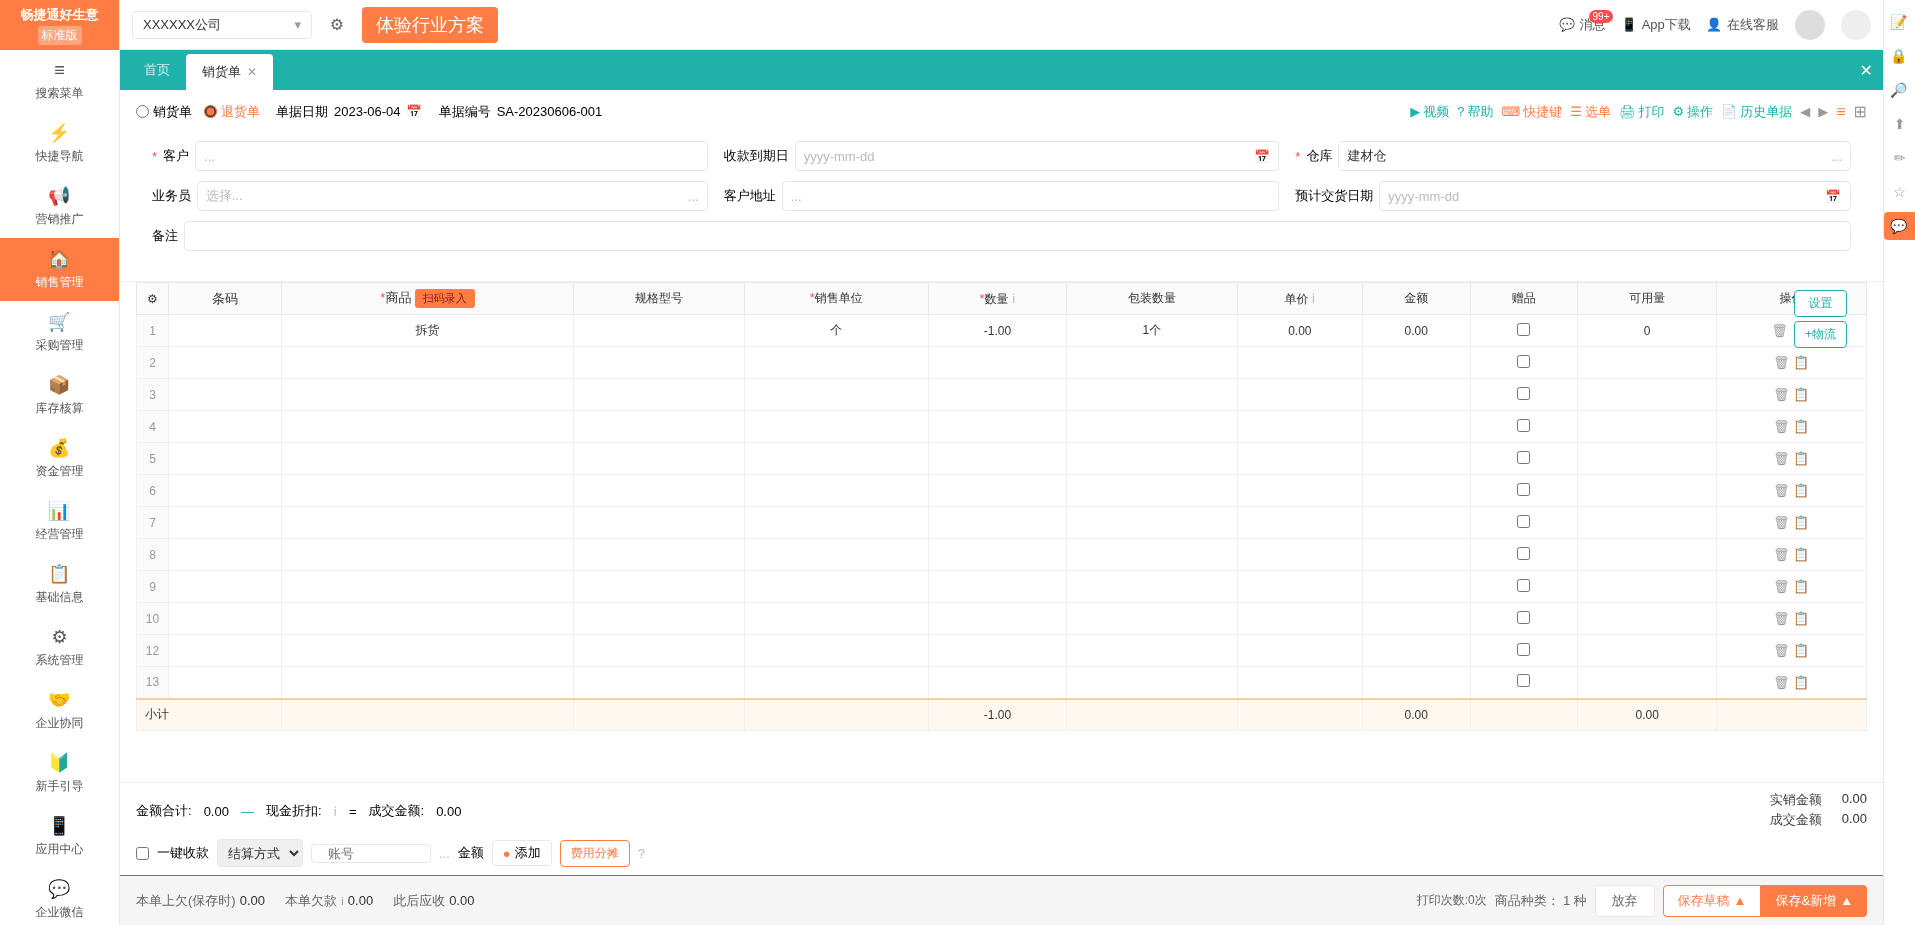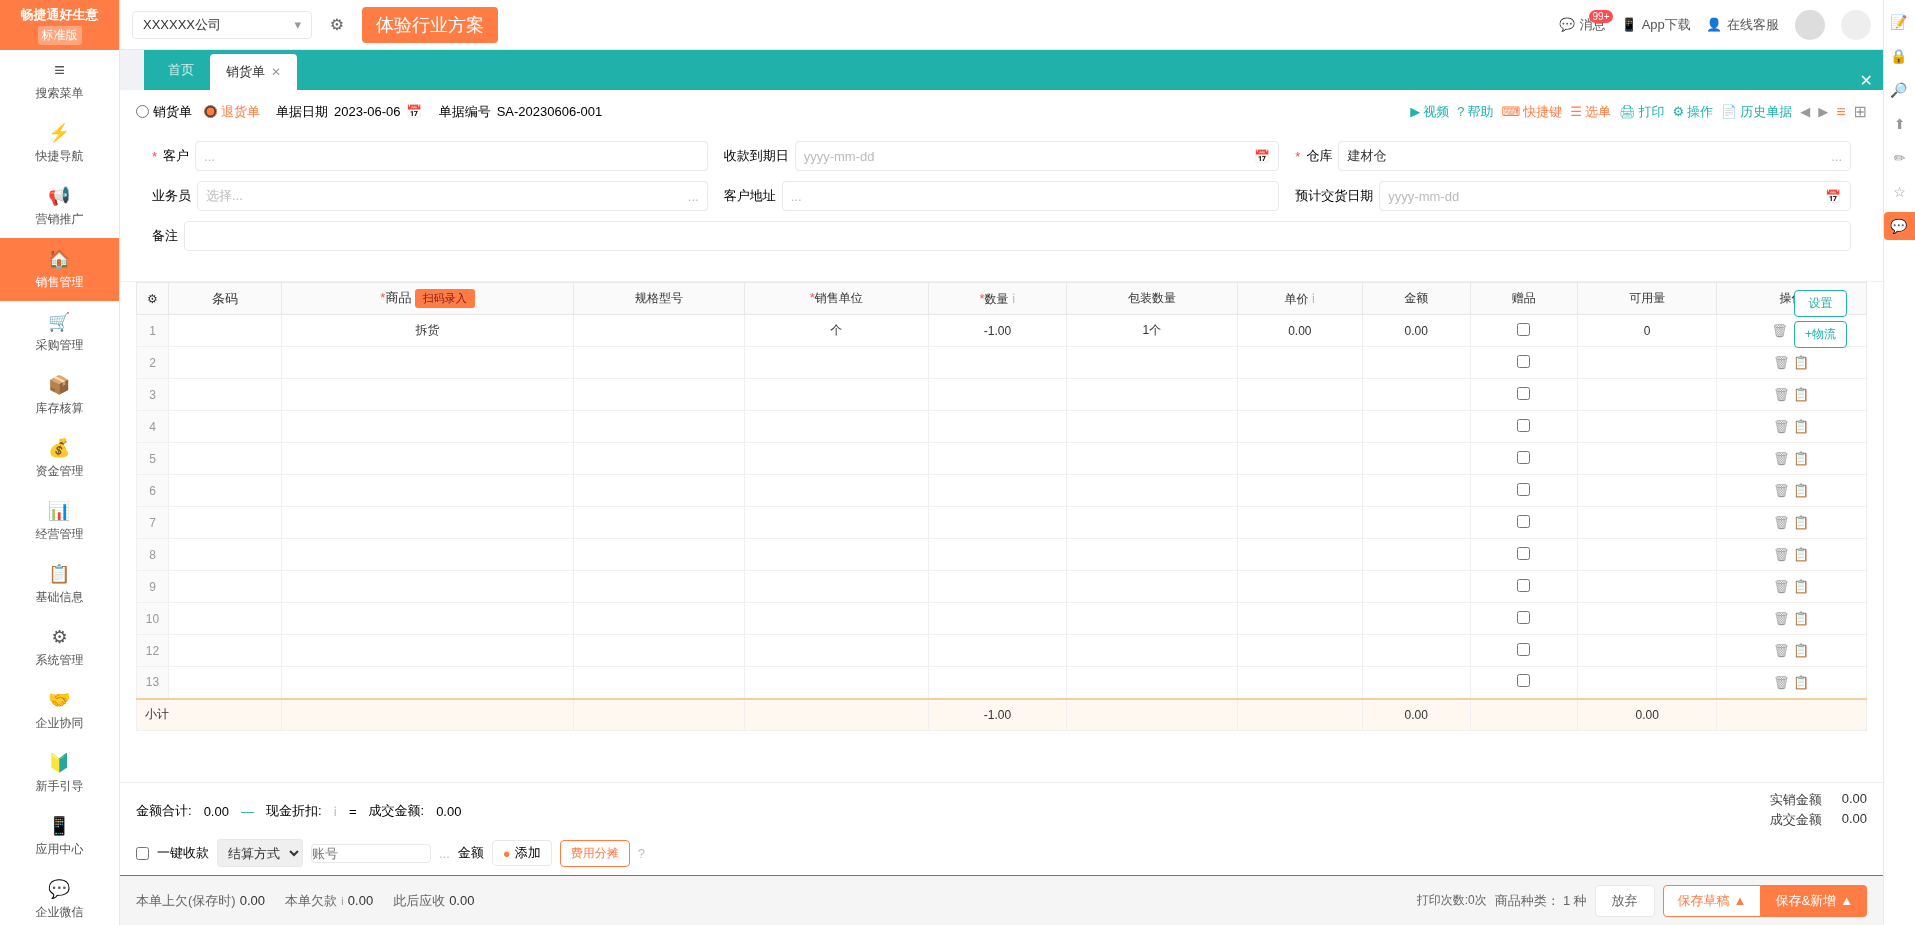--- a/index.html
+++ b/index.html
@@ -24,21 +24,21 @@
     .topbar-company .company-name { flex: 1; color: #333; }
     .topbar-company .chevron { color: #999; }
     .topbar-gear { width: 30px; height: 30px; display: flex; align-items: center; justify-content: center; cursor: pointer; color: #666; font-size: 16px; }
     .topbar-btn { background: #ff7d45; color: #fff; border: none; border-radius: 4px; padding: 6px 14px; cursor: pointer; font-size: 18px; }
     .topbar-right { margin-left: auto; display: flex; align-items: center; gap: 16px; }
     .topbar-right .tr-item { display: flex; align-items: center; gap: 4px; cursor: pointer; color: #555; position: relative; }
     .badge { background: #ff4d4f; color: #fff; border-radius: 10px; font-size: 10px; padding: 1px 4px; position: absolute; top: -6px; right: -8px; }
     .avatar { width: 30px; height: 30px; background: #ddd; border-radius: 50%; }
 
     
-    .tabbar { height: 40px; background: #20b2aa; display: flex; align-items: flex-end; padding: 0 8px; flex-shrink: 0; position: relative; margin-left: 24px; }
+    .tabbar { height: 40px; background: #20b2aa; display: flex; align-items: center; padding: 0 8px; flex-shrink: 0; position: relative; }
     .tab { padding: 0 16px; height: 40px; display: flex; align-items: center; cursor: pointer; color: rgba(255,255,255,0.8); font-size: 13px; gap: 6px; }
     .tab.active { background: #fff; color: #333; border-radius: 4px 4px 0 0; height: 36px; margin-top: 4px; }
     .tab .close-btn { font-size: 12px; color: #999; }
     .tab-close-main { position: absolute; right: 10px; color: #fff; cursor: pointer; font-size: 16px; }
 
     
     .content { flex: 1; background: #fff; overflow-y: auto; display: flex; flex-direction: column; }
 
     
     .form-header { padding: 12px 16px; border-bottom: 1px solid #f0f0f0; flex-shrink: 0; }
@@ -219,21 +219,21 @@
               <input type="radio" name="orderType" style="">
               <span>销货单</span>
             </label>
             <label class="radio-item">
               <input type="radio" name="orderType" checked="" style="">
               <span style="color:#ff7d45;">退货单</span>
             </label>
           </div>
           <div class="date-field">
             <span>单据日期</span>
-            <span style="font-weight:500;">2023-06-06</span>
+            <span style="font-weight:500;">2023-06-04</span>
             <span style="color:#20b2aa; cursor:pointer;">📅</span>
           </div>
           <div class="doc-number">
             <span>单据编号</span>
             <span>SA-20230606-001</span>
           </div>
           <div class="header-actions">
             <span class="ha-item">
               <span>▶</span>
               <span>视频</span>
@@ -561,21 +561,21 @@
               <span class="ra-value">0.00</span>
             </div>
           </div>
         </div>
         <div class="footer-row2">
           <input type="checkbox" style="">
           <span>一键收款</span>
           <select style="border:1px solid #e8e8e8; border-radius:3px; padding:3px 6px; color:#333; height:28px;">
             <option>结算方式</option>
           </select>
-          <input type="text" placeholder="账号" style="border: 1px solid rgb(232, 232, 232); border-radius: 4px; padding: 3px 0; height: 19px; width: 120px;">
+          <input type="text" placeholder="账号" style="border: 1px solid rgb(232, 232, 232); border-radius: 4px; padding: 3px 16px; height: 19px; width: 120px;">
           <span style="color:#bbb; cursor:pointer;">...</span>
           <span>金额</span>
           <button style="background:#fff; border:1px solid #e8e8e8; border-radius:4px; padding:3px 10px; cursor:pointer; display:flex; align-items:center; gap:4px;">
             <span style="color:#ff7d45;">●</span>
             <span>添加</span>
           </button>
           <button class="fee-btn">费用分摊</button>
           <span class="fee-help">?</span>
         </div>
       </div>

